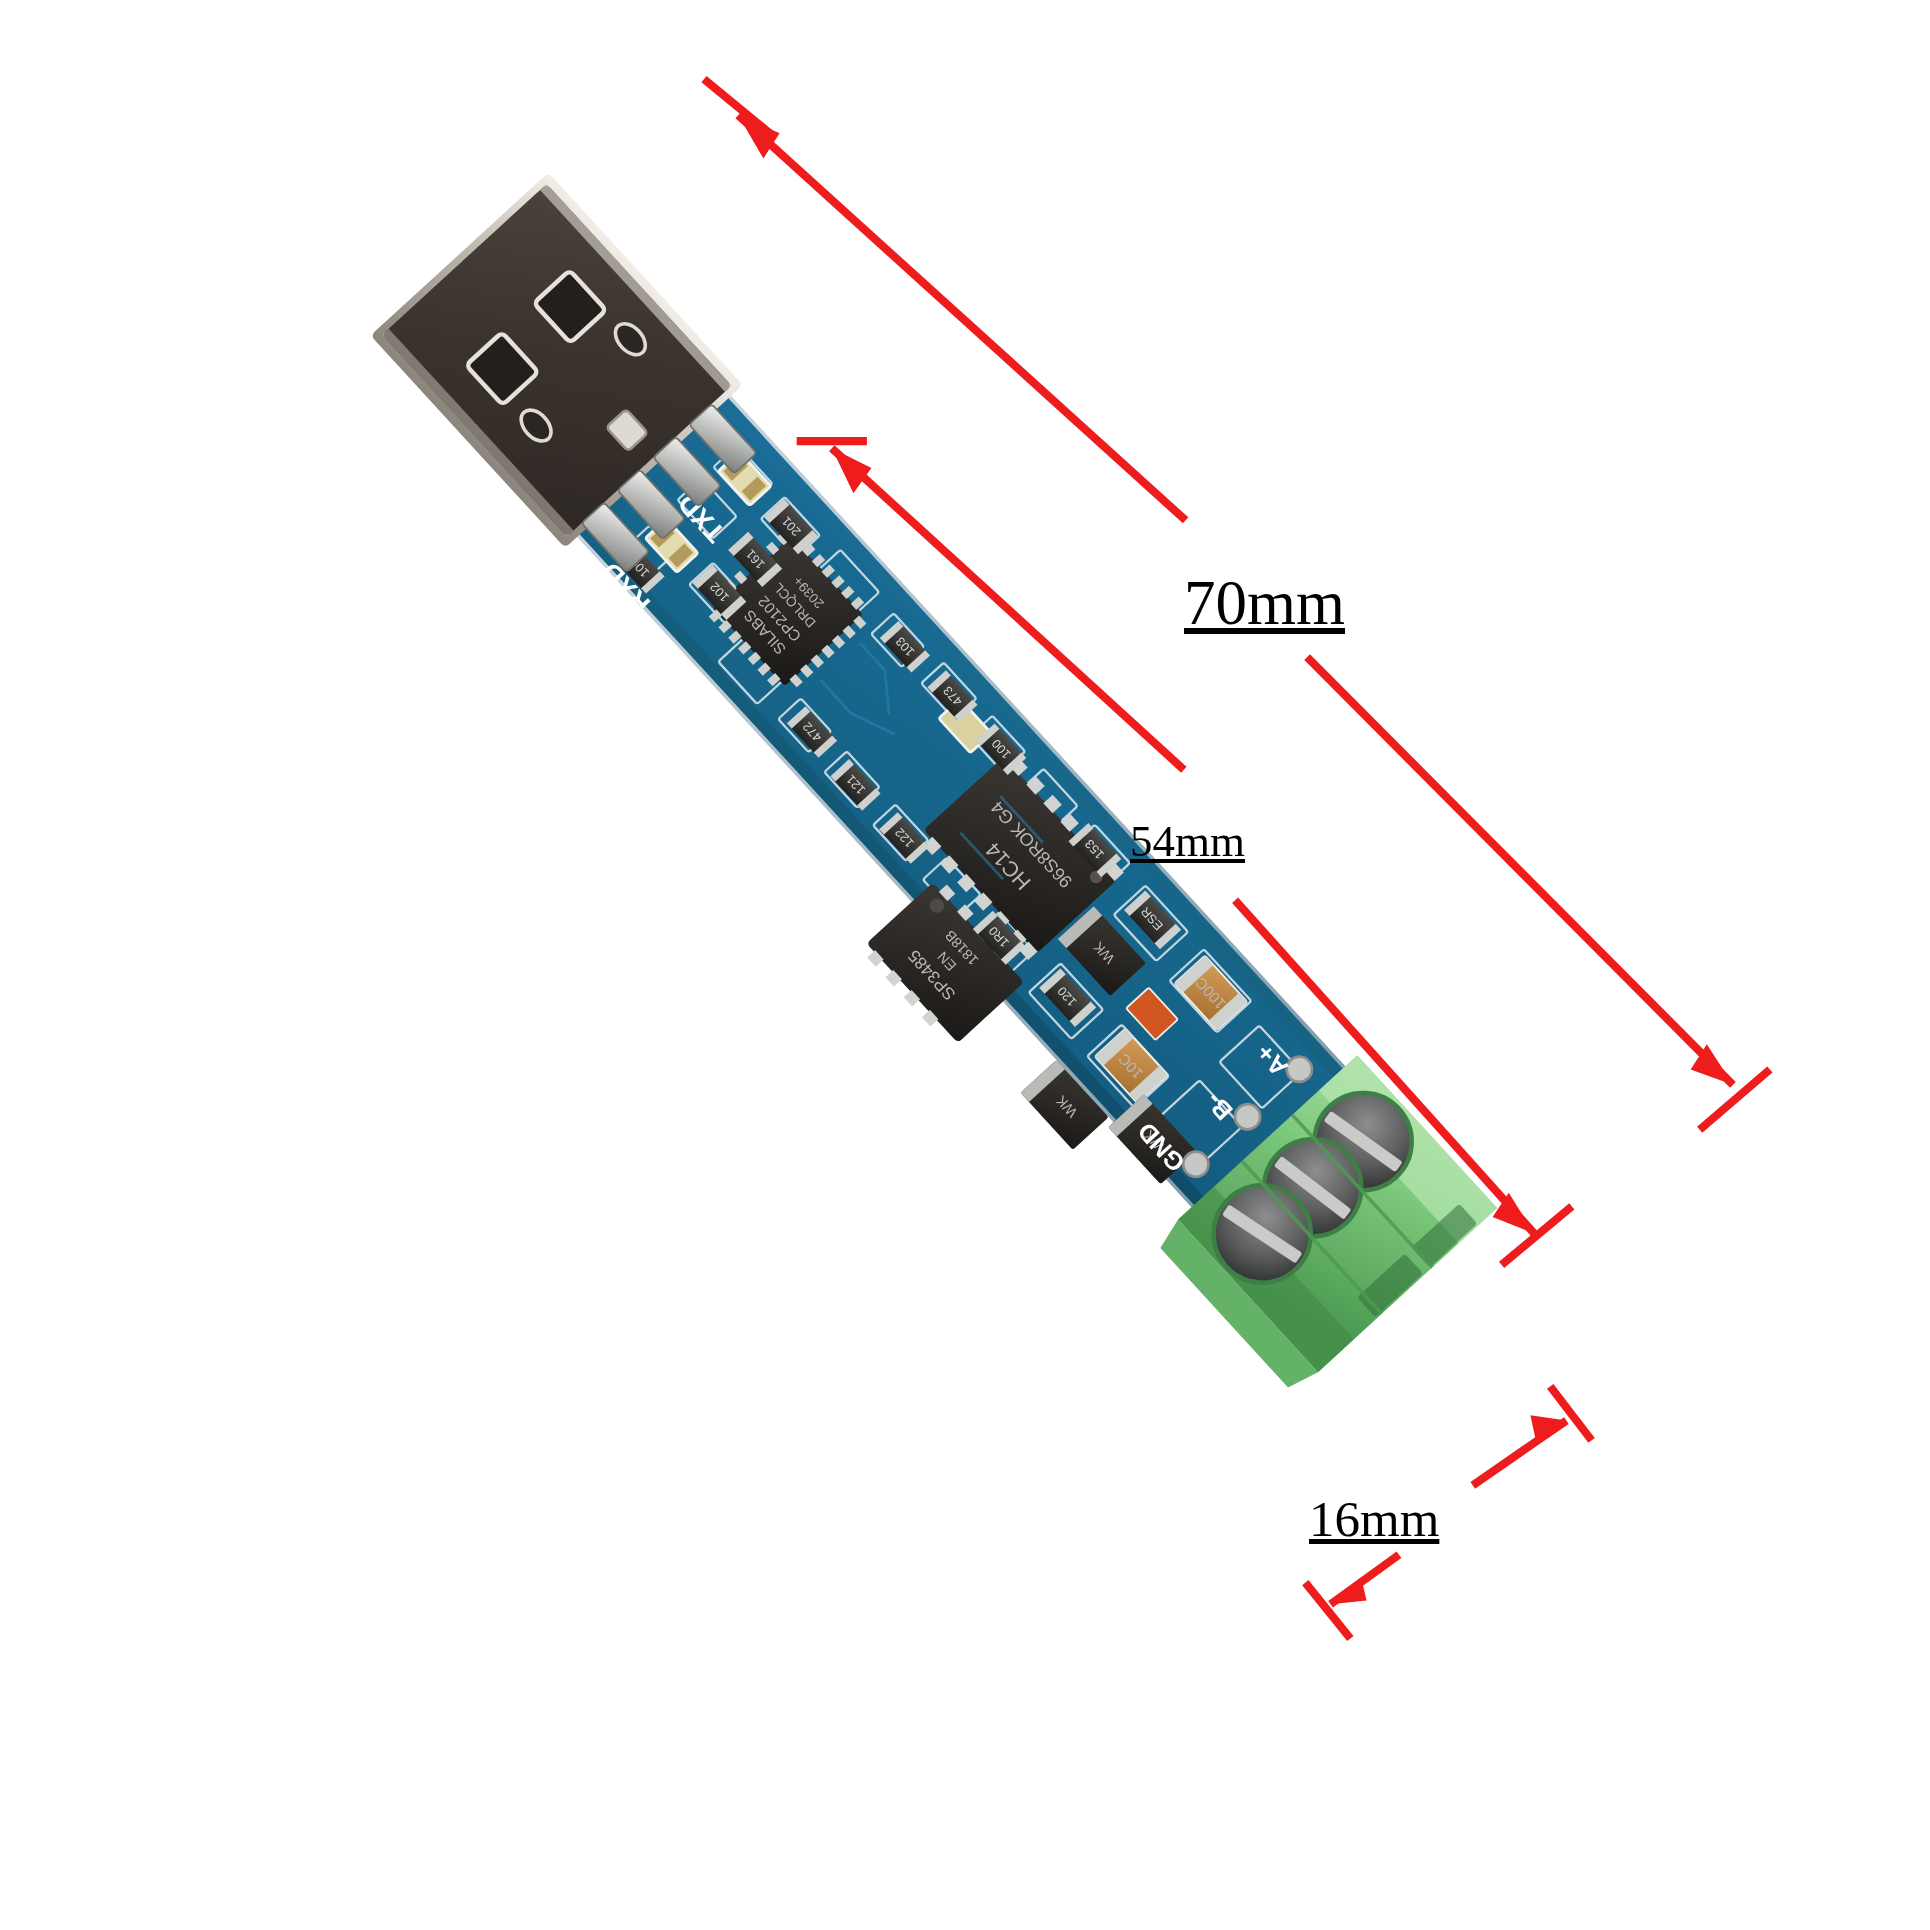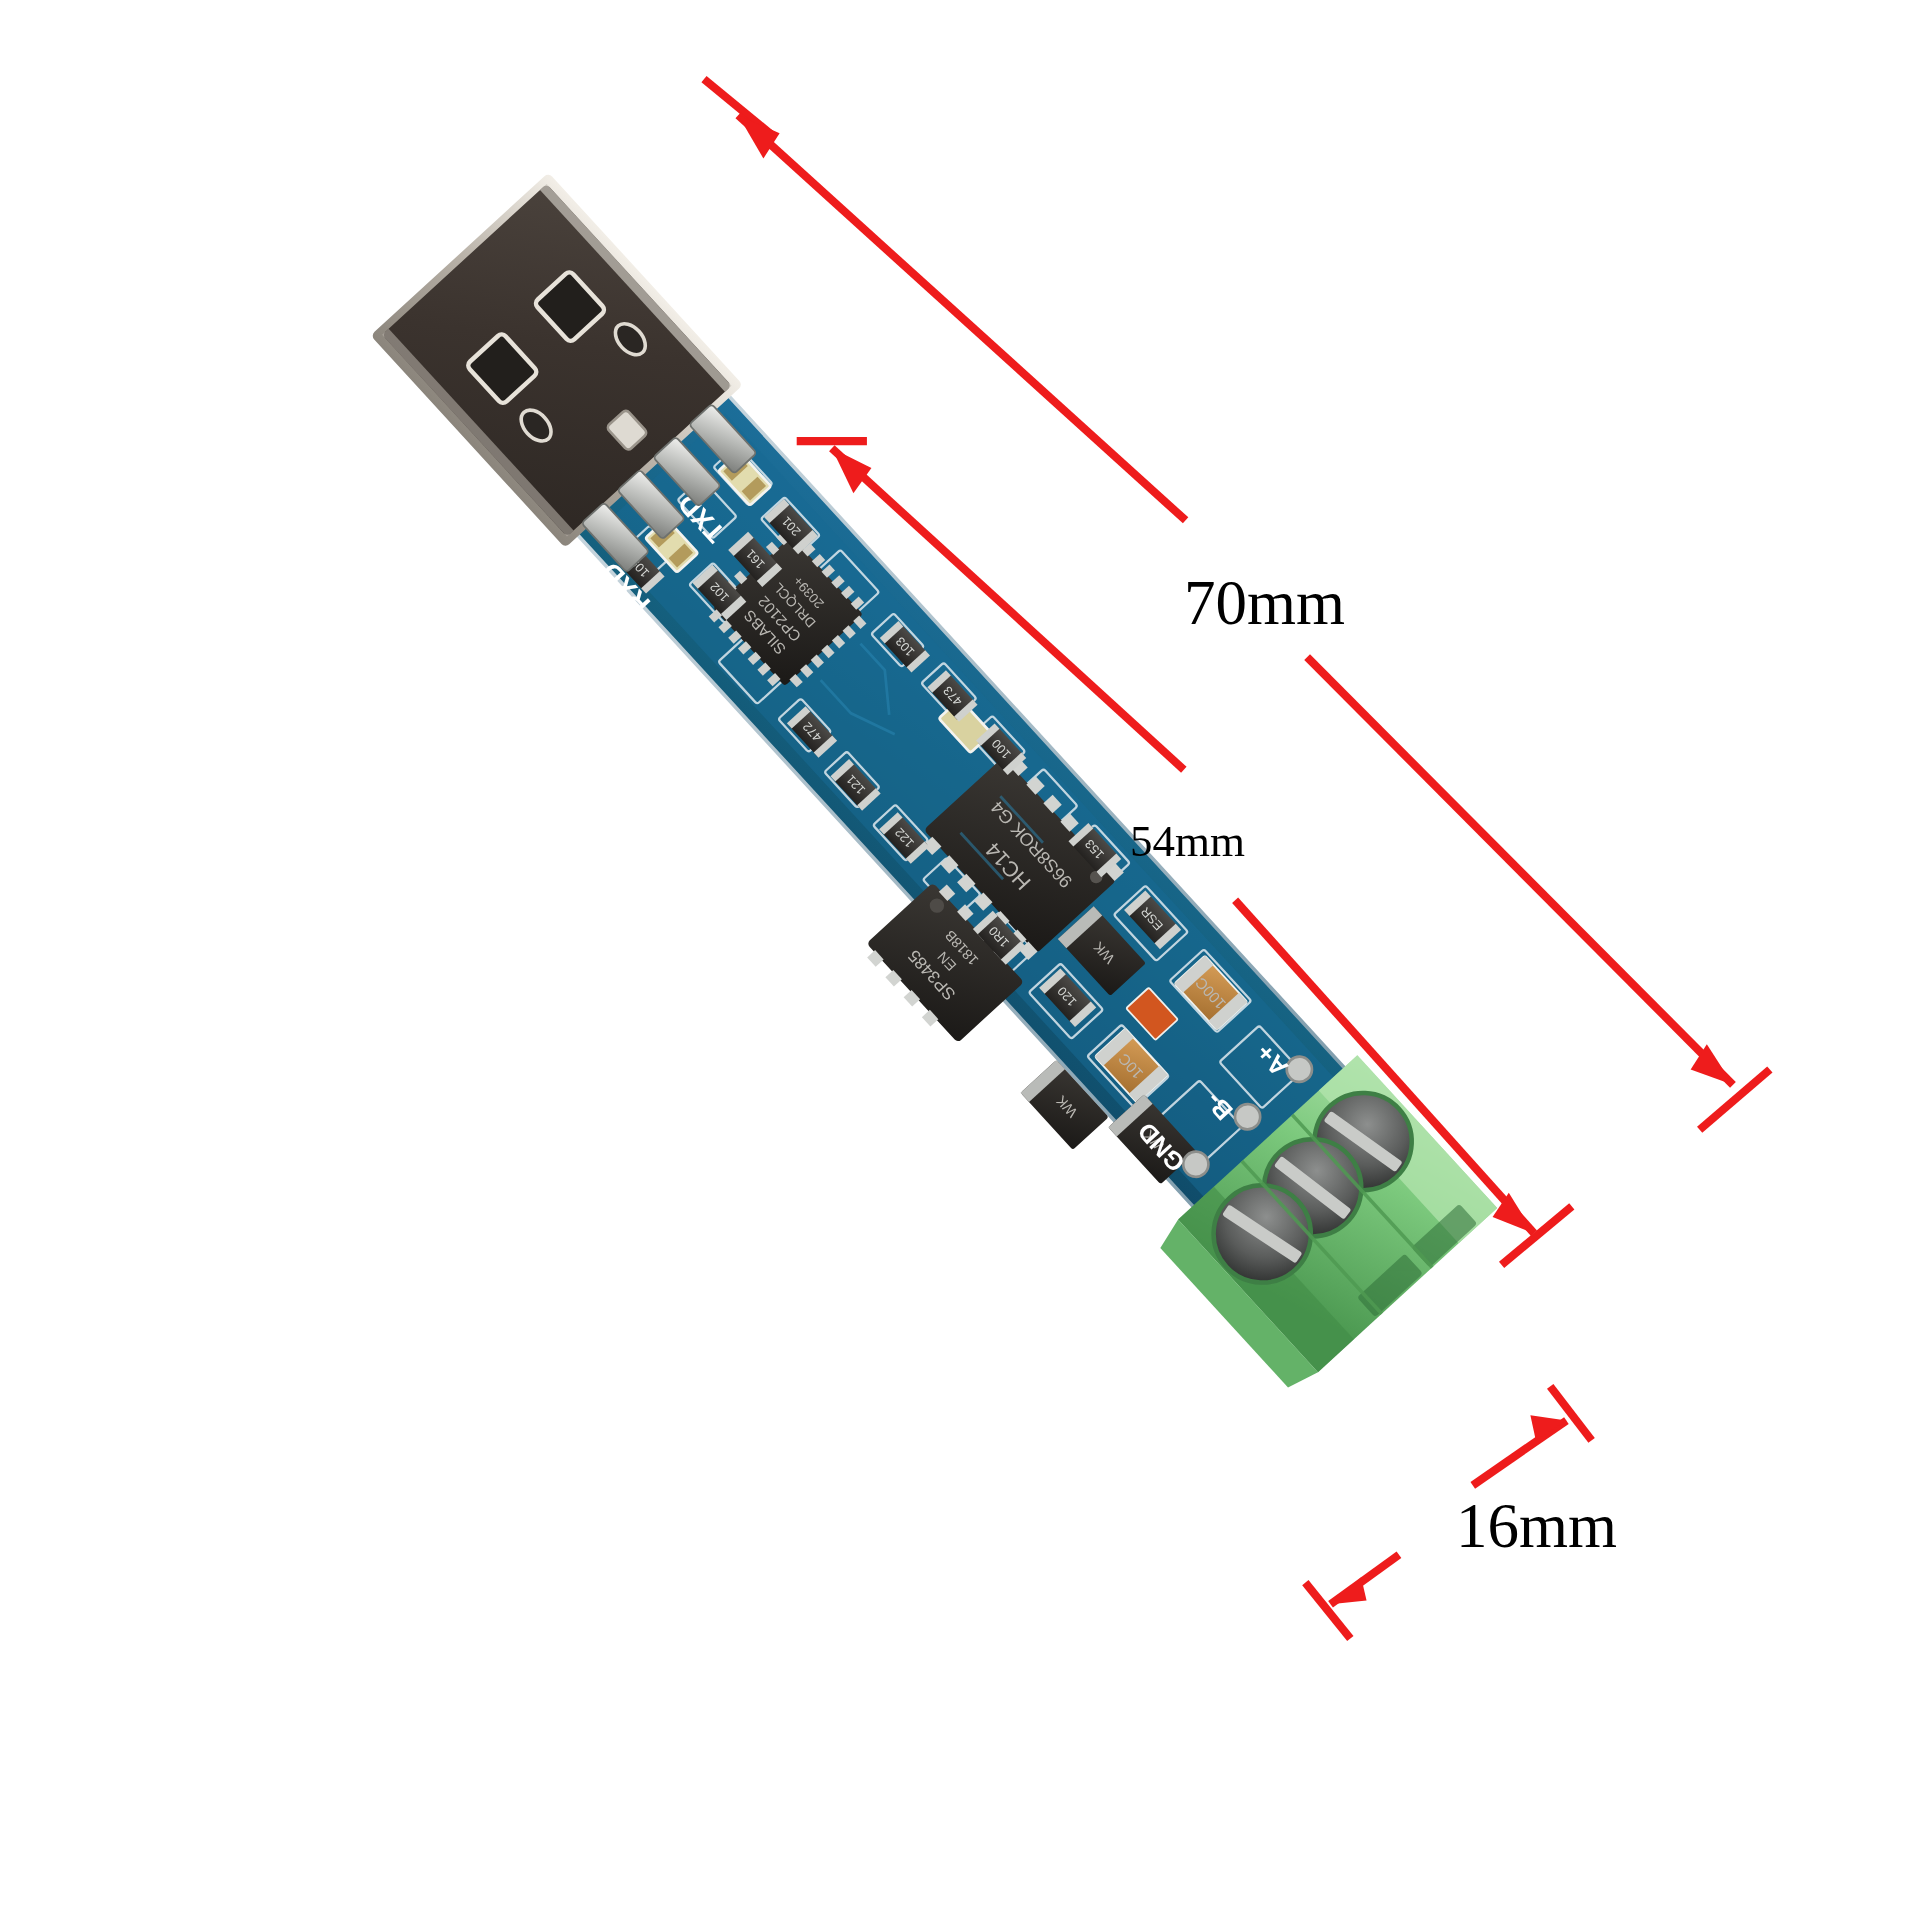--- a/index.html
+++ b/index.html
@@ -7,24 +7,25 @@
   #stage{position:relative;width:1931px;height:1931px;background:#ffffff;}
 
   
   .dim-label{
     position:absolute;
     color:#000;
     font-family:"Liberation Serif",serif;
     font-weight:400;
     white-space:nowrap;
     letter-spacing:0px;
+    text-decoration:underline;
   }
   #dim-70{ left:1184px; top:567px; font-size:63px; }
   #dim-54{ left:1130px; top:815px; font-size:45px; }
-  #dim-16{ left:1456px; top:1490px; font-size:63px; }
+  #dim-16{ left:1309px; top:1490px; font-size:51px; }
 
   
   #annotation-layer{position:absolute;left:0;top:0;width:1931px;height:1931px;pointer-events:none;}
   #board-layer{position:absolute;left:0;top:0;width:1931px;height:1931px;}
 
   .pcb-silk{
     font-family:"Liberation Sans",sans-serif;
     font-weight:bold;
     fill:#ffffff;
   }

